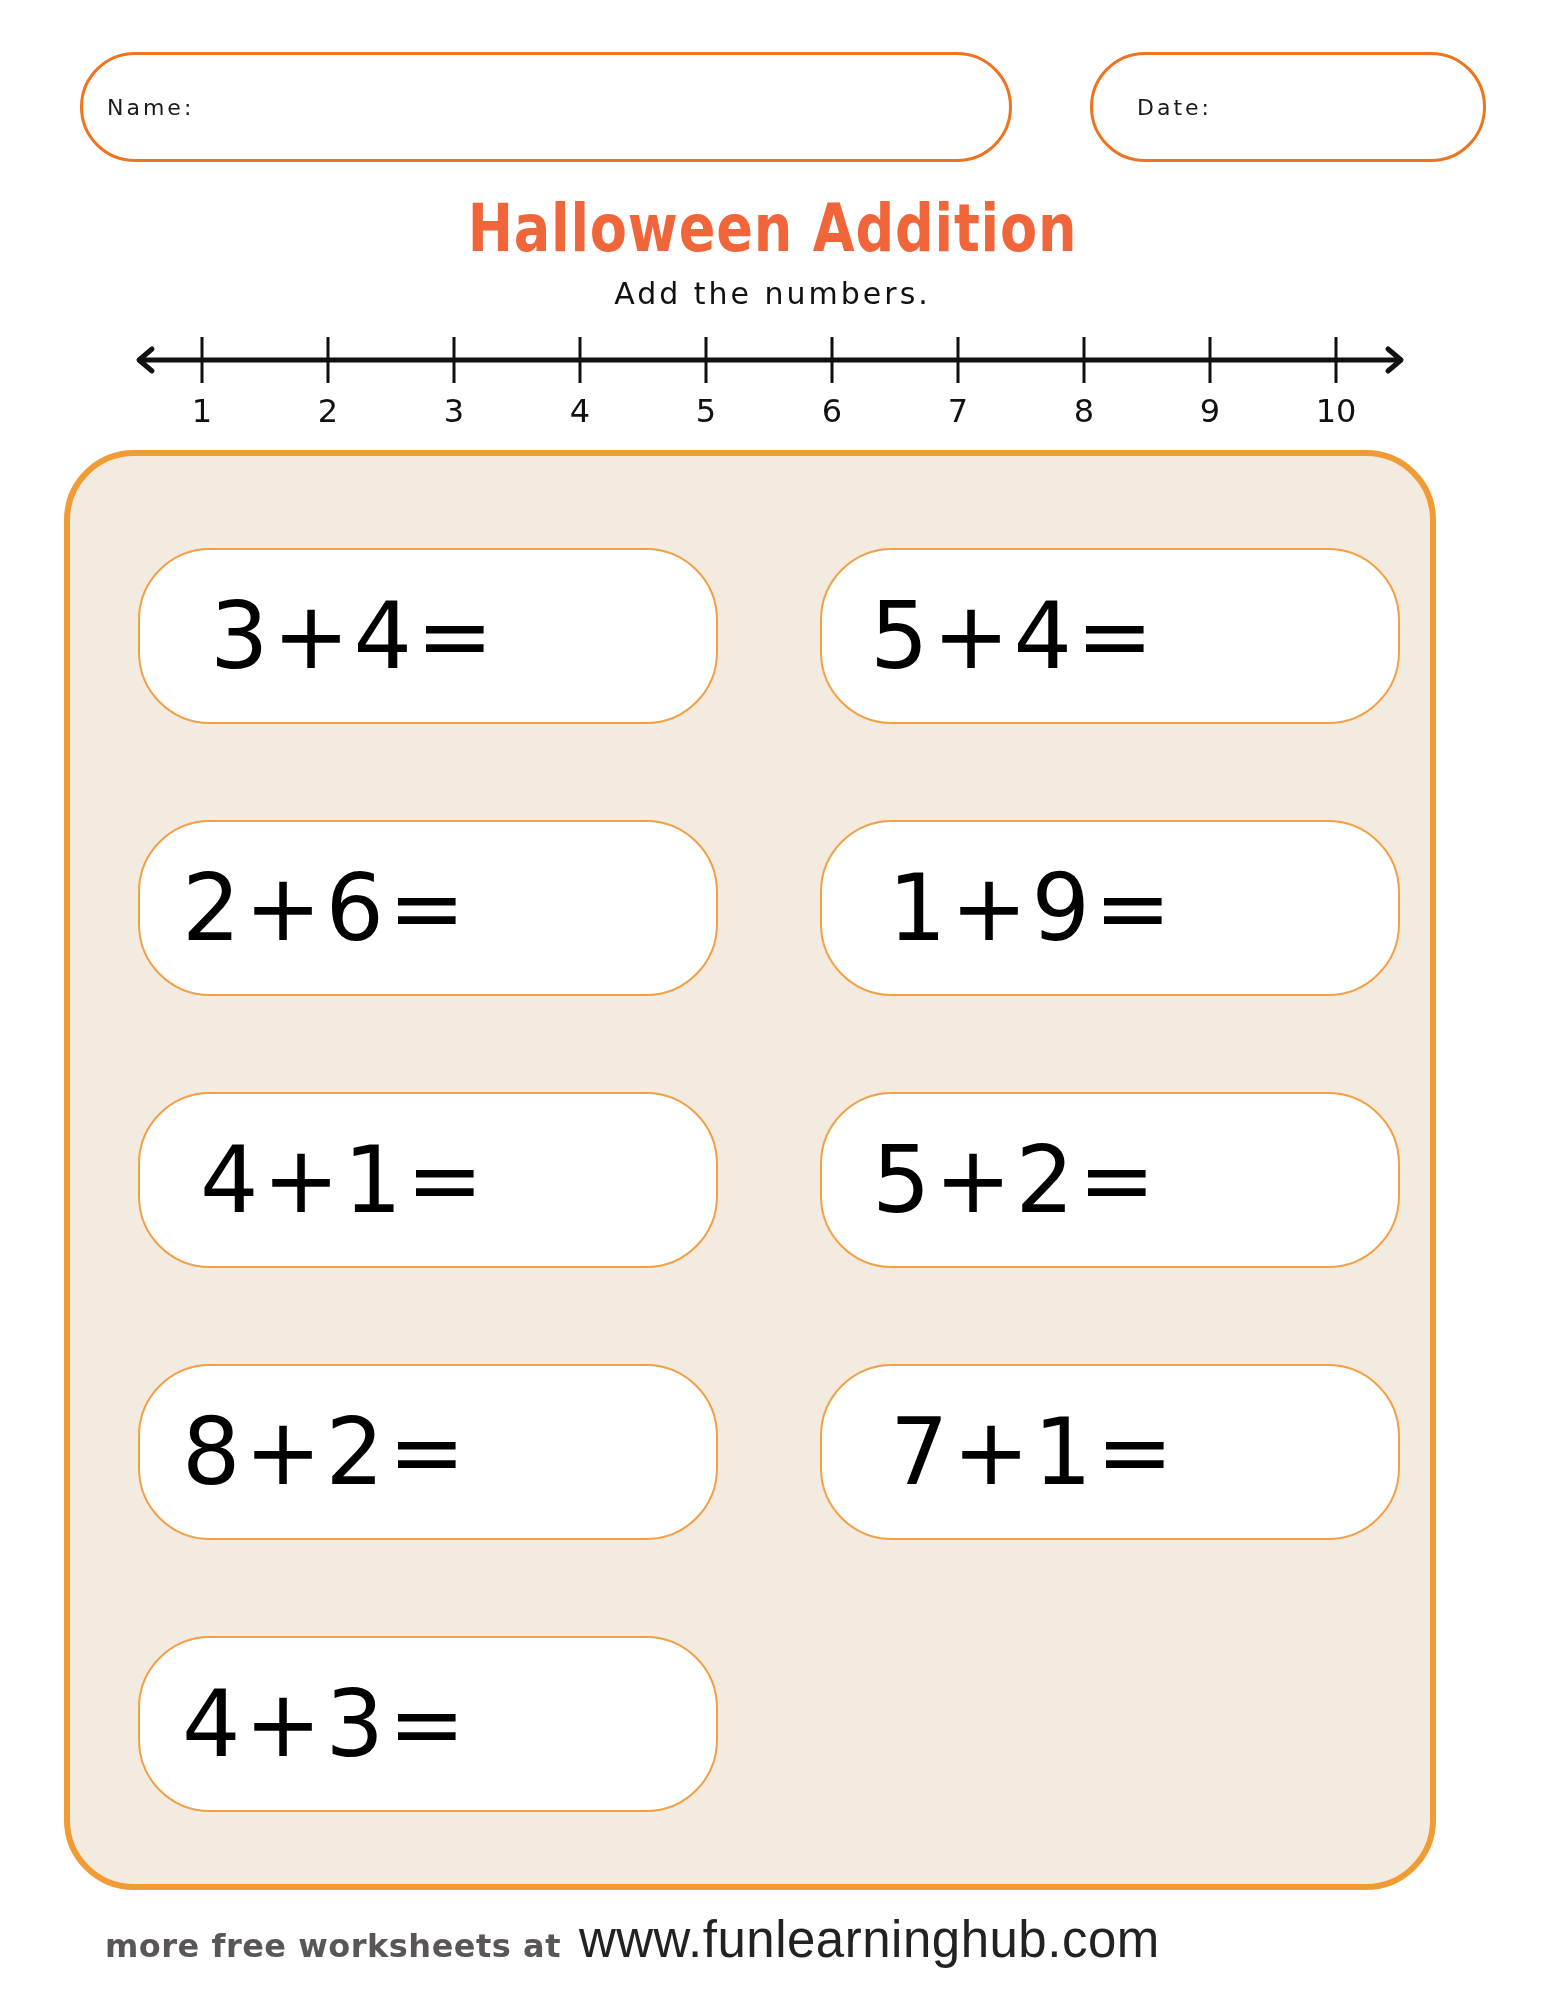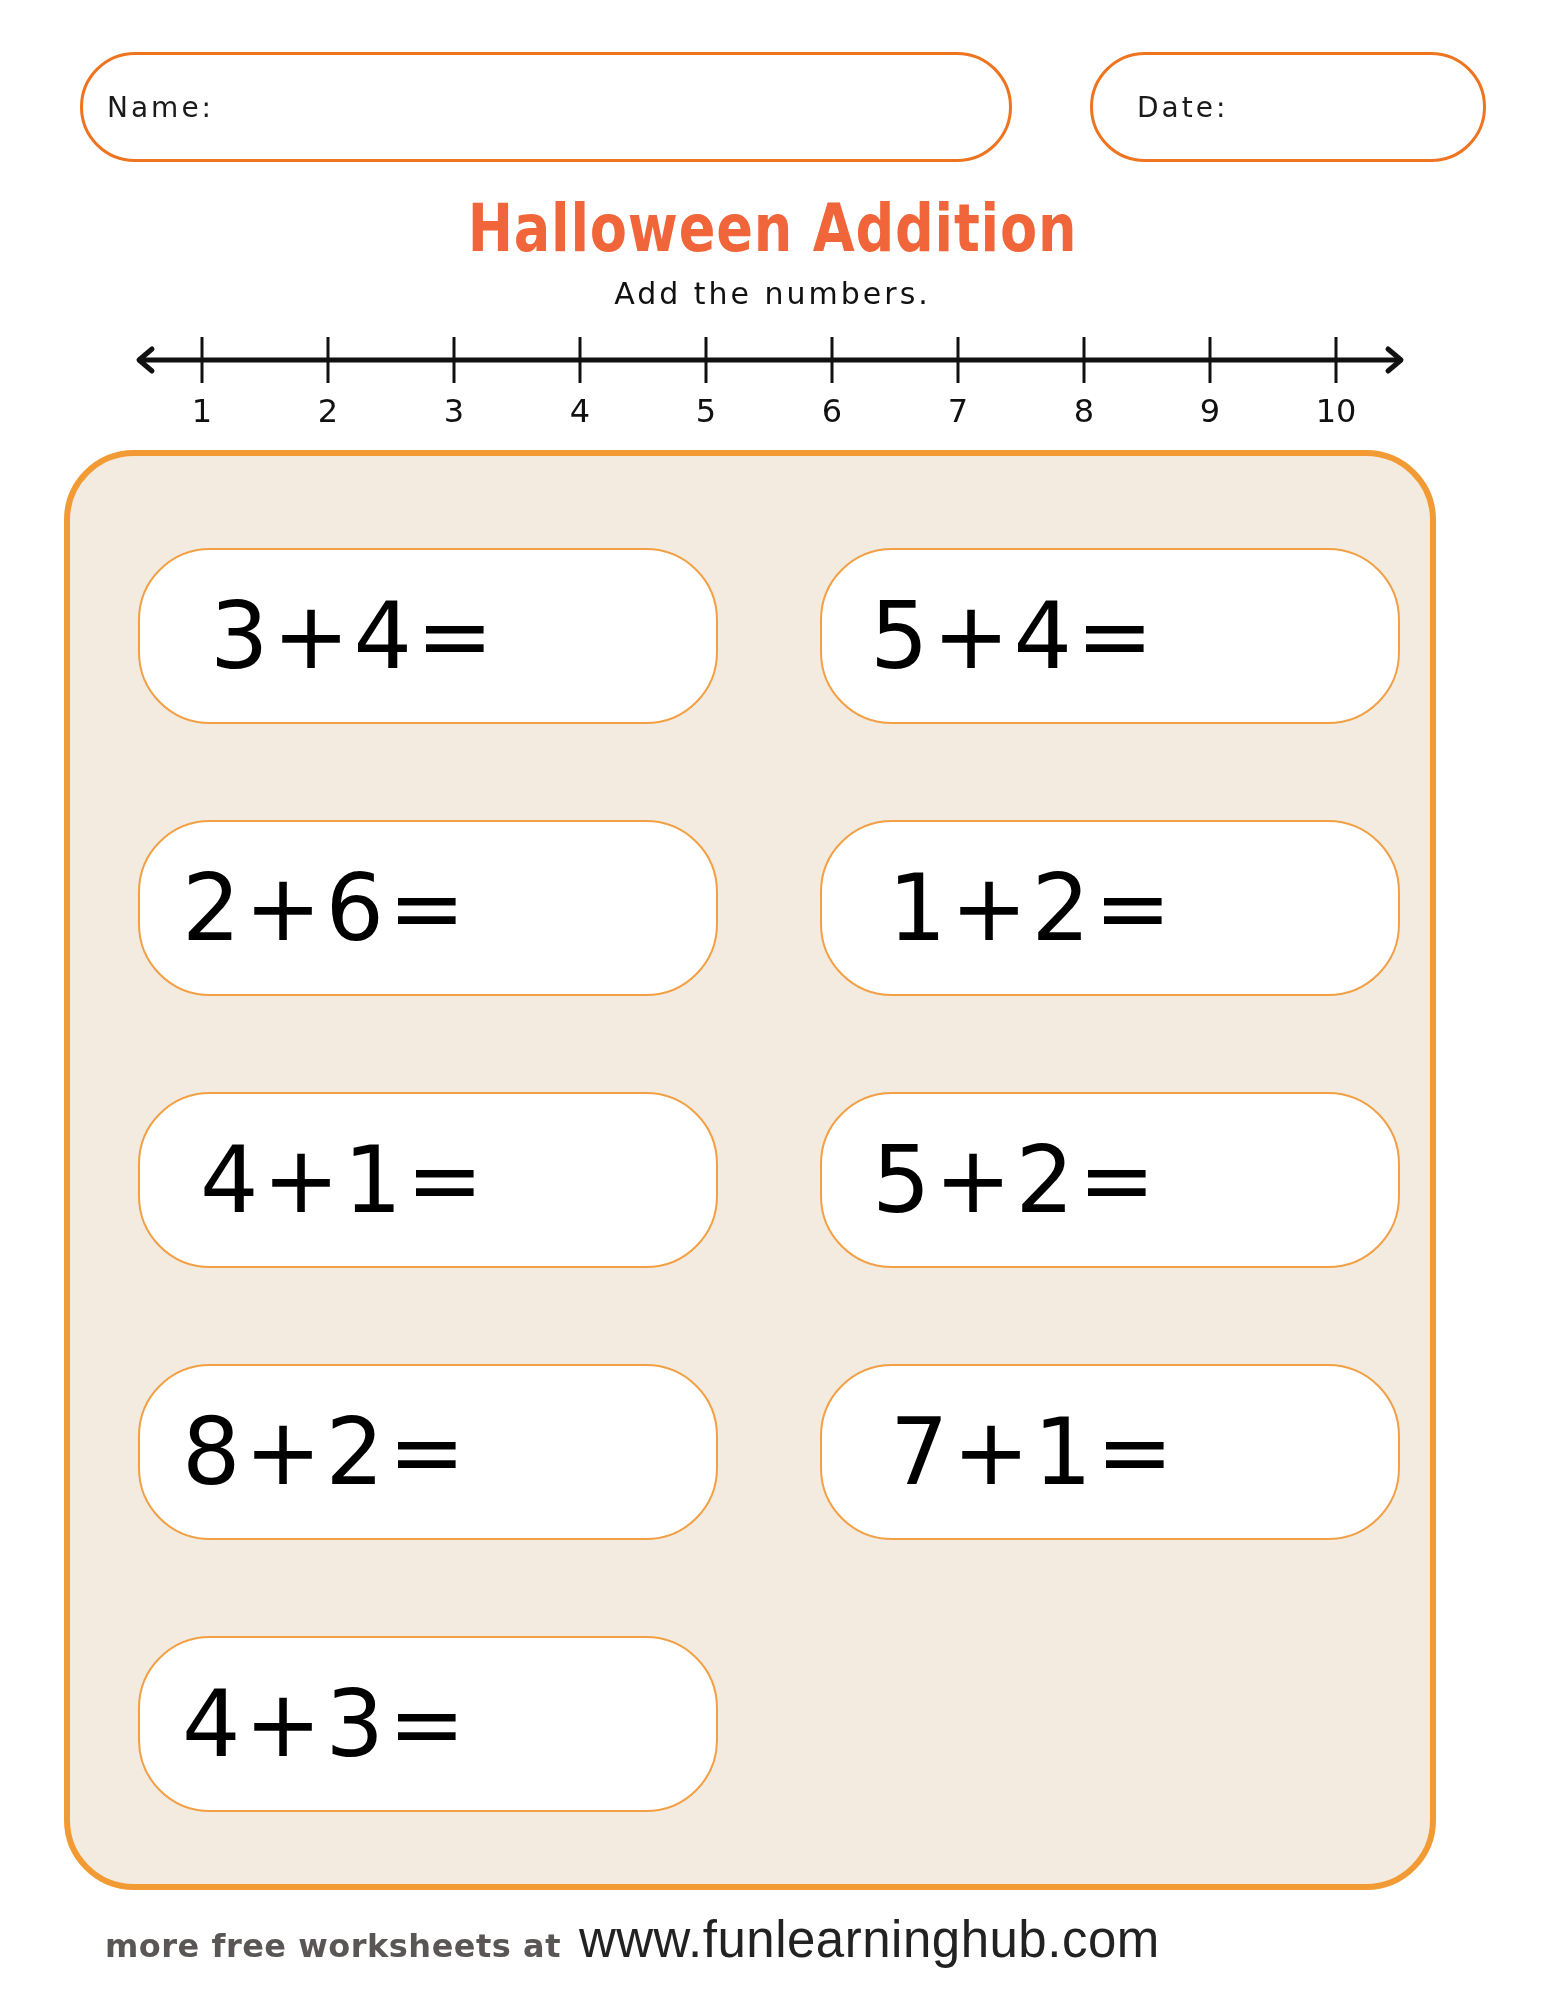--- a/index.html
+++ b/index.html
@@ -3,21 +3,21 @@
   <meta charset="utf-8">
   <style>
     * { box-sizing: border-box; margin: 0; padding: 0; }
     html, body { width: 1545px; height: 2000px; background: #ffffff; overflow: hidden; }
     body { position: relative; font-family: "DejaVu Sans", sans-serif; color: #111; }
 
     .field {
       position: absolute; top: 52px; height: 110px;
       border: 3px solid #ee7420; border-radius: 55px;
       display: flex; align-items: center; padding-left: 24px;
-      font-size: 28px; letter-spacing: 3px; color: #1a1a1a;
+      font-size: 22px; letter-spacing: 3px; color: #1a1a1a;
       background: #fff;
     }
     .field.name { left: 80px; width: 932px; }
     .field.date { left: 1090px; width: 396px; padding-left: 44px; }
 
     .title {
       position: absolute; top: 190px; left: 0; width: 1545px; text-align: center;
       font-family: "DejaVu Sans", sans-serif; font-weight: bold;
       font-size: 66px; color: #f0663a; letter-spacing: 1px;
       transform: scaleX(0.82); transform-origin: 50% 50%;
@@ -102,21 +102,21 @@
     <span class="expr" style="margin-left:70px">3+4=</span>
   </div>
   <div class="card" style="left:750px;top:92px">
     <span class="expr" style="margin-left:48px">5+4=</span>
   </div>
 
   <div class="card" style="left:68px;top:364px">
     <span class="expr" style="margin-left:42px">2+6=</span>
   </div>
   <div class="card" style="left:750px;top:364px">
-    <span class="expr" style="margin-left:66px">1+2=</span>
+    <span class="expr" style="margin-left:66px">1+9=</span>
   </div>
 
   <div class="card" style="left:68px;top:636px">
     <span class="expr" style="margin-left:60px">4+1=</span>
   </div>
   <div class="card" style="left:750px;top:636px">
     <span class="expr" style="margin-left:50px">5+2=</span>
   </div>
 
   <div class="card" style="left:68px;top:908px">

